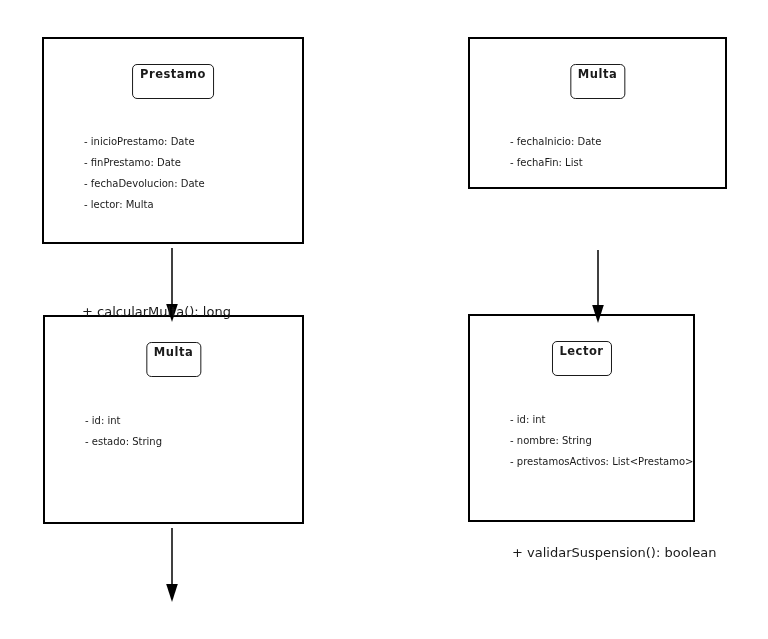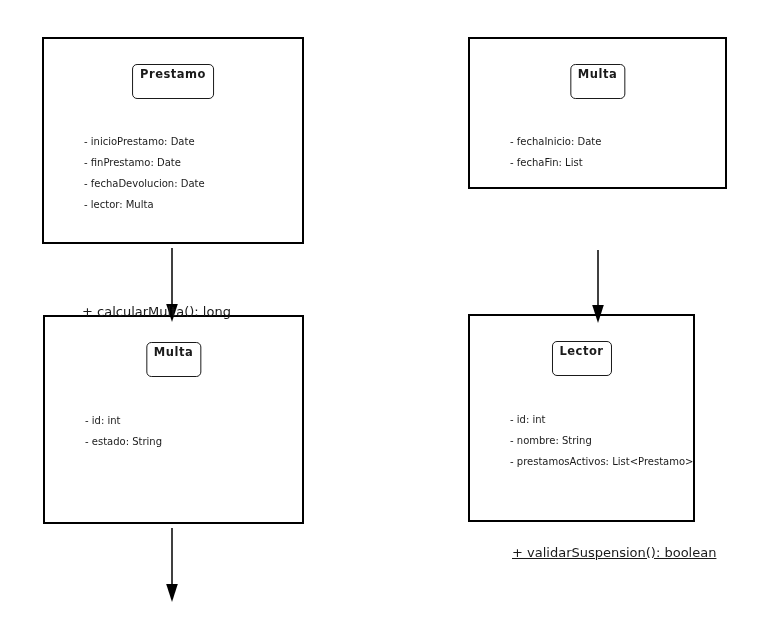--- a/index.html
+++ b/index.html
@@ -104,21 +104,21 @@
     </div>
     <div class="attrs attrs-bottom">
       <div>- id: int</div>
       <div>- nombre: String</div>
       <div>- prestamosActivos: List&lt;Prestamo&gt;</div>
     </div>
   </div>
 
   <div class="floating-method" style="left:82px; top:304px;">+ calcularMulta(): long</div>
 
-  <div class="floating-method" style="left:512px; top:545px;text-decoration:underline;">+ validarSuspension(): boolean</div>
+  <div class="floating-method" style="left:512px; top:545px;">+ validarSuspension(): boolean</div>
 
   <svg class="arrow-layer" width="768" height="639" viewBox="0 0 768 639">
     <g>
       <line x1="172" y1="248" x2="172" y2="306" stroke="#000000" stroke-width="1.5"></line>
       <polygon points="172,322 166.2,304 177.8,304" fill="#000000"></polygon>
     </g>
     <g>
       <line x1="598" y1="250" x2="598" y2="307" stroke="#000000" stroke-width="1.5"></line>
       <polygon points="598,323 592.2,305 603.8,305" fill="#000000"></polygon>
     </g>

